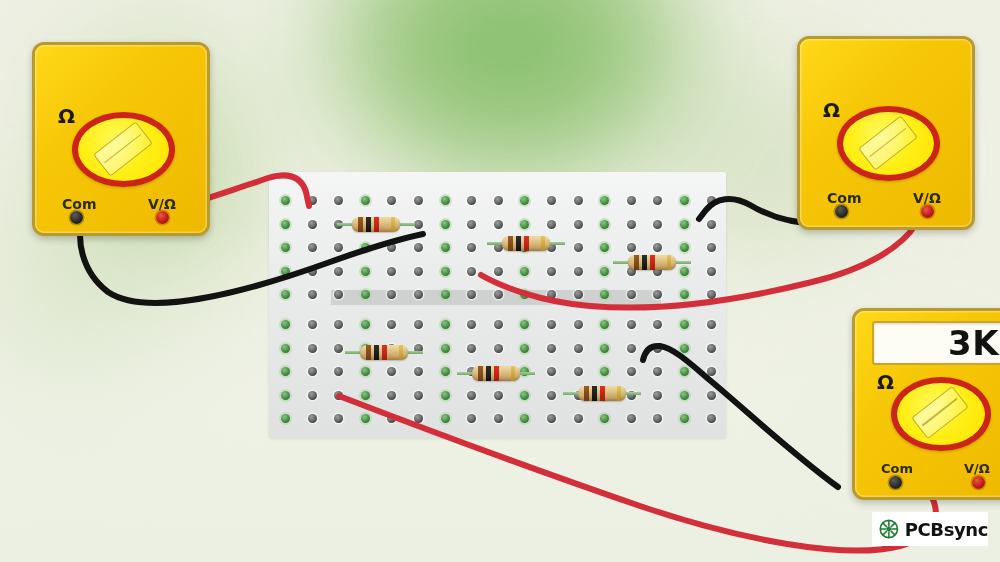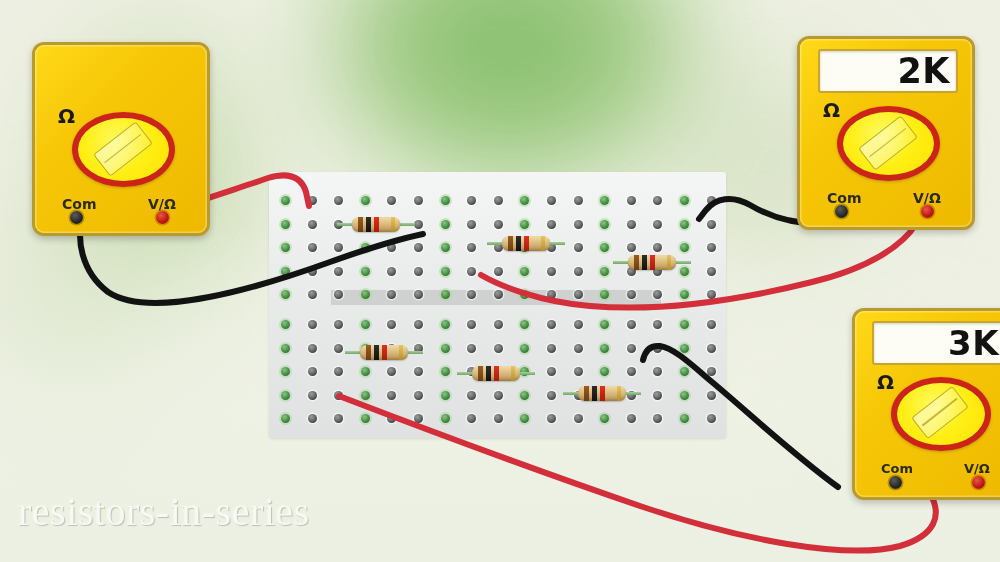--- a/index.html
+++ b/index.html
@@ -499,23 +499,20 @@
         <div class="m-dial-ring" style="left: 37px; top: 67px; width: 103px; height: 75px;">
           <div class="m-knob" style="left: 18px; top: 17px; width: 52px; height: 26px;"></div>
         </div>
         <div class="m-label" style="left: 27px; top: 151px; font-size: 14px;">Com</div>
         <div class="m-label" style="left: 113px; top: 151px; font-size: 14px;">V/Ω</div>
         <div class="jack black" style="left: 35px; top: 166px; width: 13px; height: 13px;"></div>
         <div class="jack red" style="left: 121px; top: 166px; width: 13px; height: 13px;"></div>
       </div>
       <div class="meter" style="left: 797px; top: 36px; width: 172px; height: 188px;">
         <div class="m-inner"></div>
-        <div class="m-display" style="left: 18px; top: 10px; width: 136px; height: 40px;">
-          <div class="m-reading" style="font-size: 35px;">2K</div>
-        </div>
         <div class="m-ohm" style="left: 23px; top: 59px; font-size: 20px;">Ω</div>
         <div class="m-dial-ring" style="left: 37px; top: 67px; width: 103px; height: 75px;">
           <div class="m-knob" style="left: 18px; top: 17px; width: 52px; height: 26px;"></div>
         </div>
         <div class="m-label" style="left: 27px; top: 151px; font-size: 14px;">Com</div>
         <div class="m-label" style="left: 113px; top: 151px; font-size: 14px;">V/Ω</div>
         <div class="jack black" style="left: 35px; top: 166px; width: 13px; height: 13px;"></div>
         <div class="jack red" style="left: 121px; top: 166px; width: 13px; height: 13px;"></div>
       </div>
       <div class="meter" style="left: 852px; top: 308px; width: 166px; height: 186px;">
@@ -527,16 +524,32 @@
         <div class="m-dial-ring" style="left: 36px; top: 66px; width: 100px; height: 74px;">
           <div class="m-knob" style="left: 17px; top: 16px; width: 50px; height: 25px;"></div>
         </div>
         <div class="m-label" style="left: 26px; top: 150px; font-size: 13px;">Com</div>
         <div class="m-label" style="left: 109px; top: 150px; font-size: 13px;">V/Ω</div>
         <div class="jack black" style="left: 34px; top: 165px; width: 13px; height: 13px;"></div>
         <div class="jack red" style="left: 117px; top: 165px; width: 13px; height: 13px;"></div>
       </div>
     </div>
 
-  <div id="caption">resistors-in-series</div>
-
+
+  <div id="logo">
+    <svg width="22" height="22" viewBox="0 0 24 24">
+      <circle cx="12" cy="12" r="9.5" fill="none" stroke="#1e7d32" stroke-width="1.8"></circle>
+      <circle cx="12" cy="12" r="2.6" fill="#1e7d32"></circle>
+      <g stroke="#1e7d32" stroke-width="1.7">
+        <line x1="12" y1="2.5" x2="12" y2="9.4"></line>
+        <line x1="12" y1="14.6" x2="12" y2="21.5"></line>
+        <line x1="2.5" y1="12" x2="9.4" y2="12"></line>
+        <line x1="14.6" y1="12" x2="21.5" y2="12"></line>
+        <line x1="5.2" y1="5.2" x2="9.9" y2="9.9"></line>
+        <line x1="14.1" y1="14.1" x2="18.8" y2="18.8"></line>
+        <line x1="18.8" y1="5.2" x2="14.1" y2="9.9"></line>
+        <line x1="9.9" y1="14.1" x2="5.2" y2="18.8"></line>
+      </g>
+    </svg>
+    <span class="logo-text">PCBsync</span>
+  </div>
 
 </div>
 
 </body></html>

